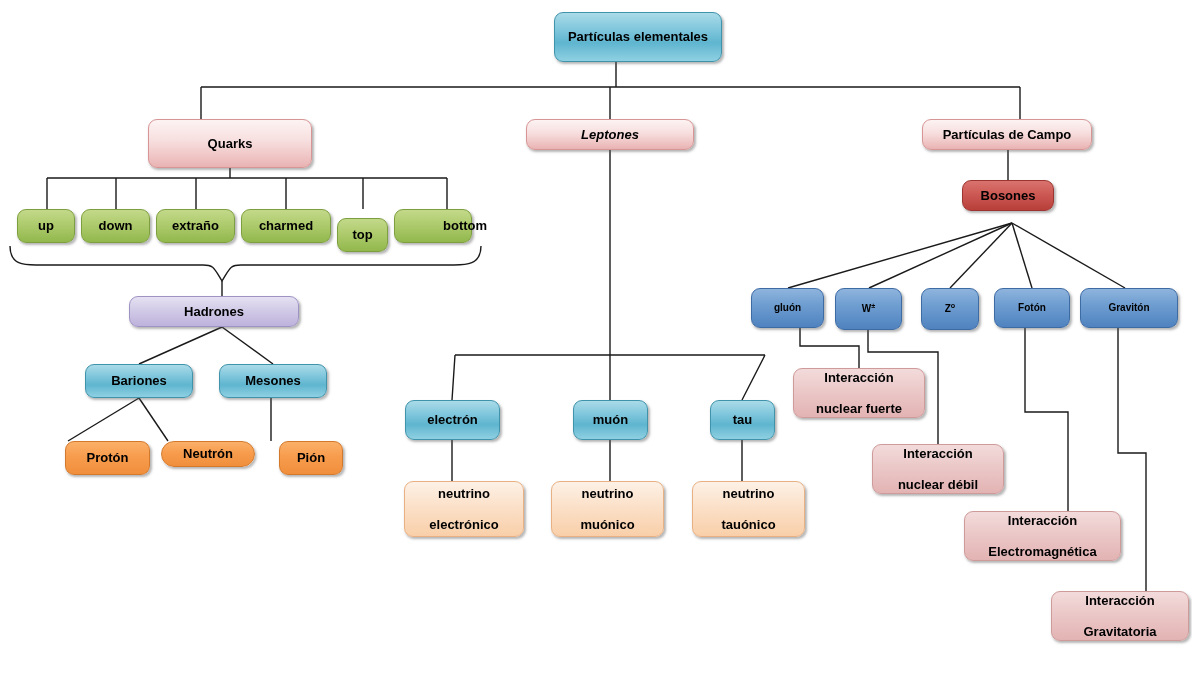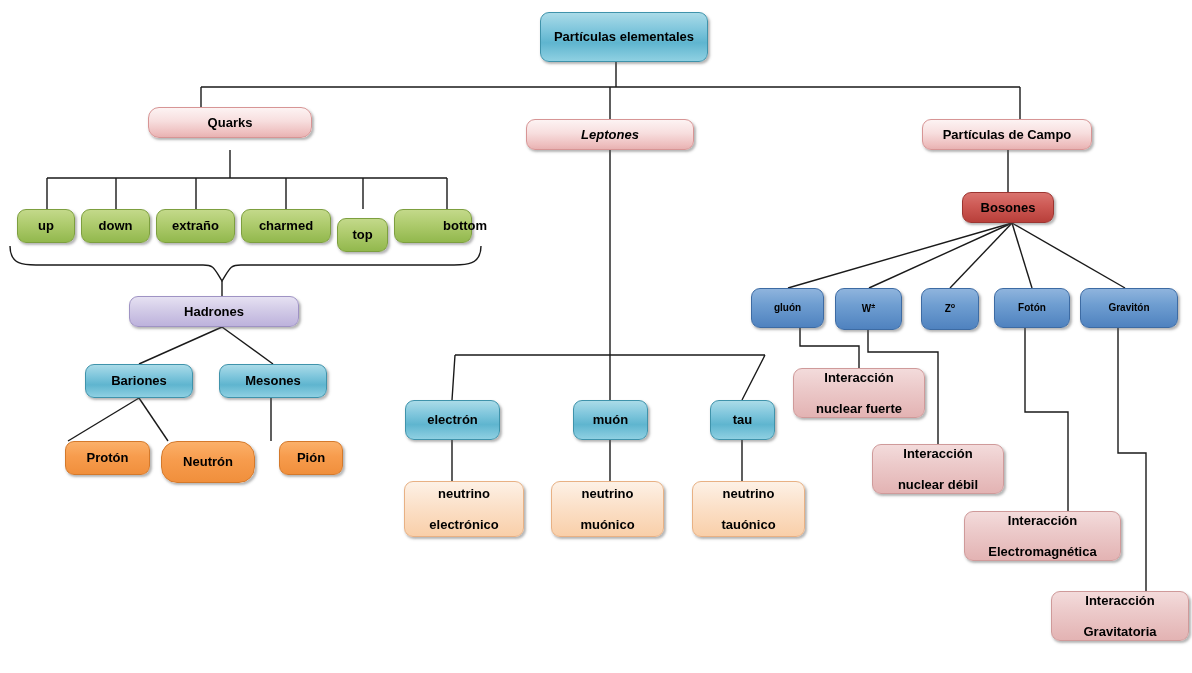--- a/index.html
+++ b/index.html
@@ -80,25 +80,25 @@
       <path d="M222,327 L273,364"></path>
       <path d="M139,398 L68,441"></path>
       <path d="M139,398 L168,441"></path>
       <path d="M271,398 L271,441"></path>
 
       <path d="M10,246 C10,266 26,265 38,265 L203,265 C214,265 214,268 222,281 C230,268 230,265 241,265 L452,265 C464,265 481,266 481,246"></path>
       <path d="M222,281 L222,296"></path>
     </g>
   </svg>
 
-  <div class="node n-teal" style="left:540px;top:12px;width:168px;height:50px;">
+  <div class="node n-teal" style="left:554px;top:12px;width:168px;height:50px;">
       <span>Partículas elementales</span>
     </div>
 
-  <div class="node n-pink" style="left:148px;top:107px;width:164px;height:31px;border-radius:11px;">
+  <div class="node n-pink" style="left:148px;top:119px;width:164px;height:49px;">
       <span>Quarks</span>
     </div>
   <div class="node n-pink" style="left:526px;top:119px;width:168px;height:31px;font-style:italic;">
       <span>Leptones</span>
     </div>
   <div class="node n-pink" style="left:922px;top:119px;width:170px;height:31px;">
       <span>Partículas de Campo</span>
     </div>
 
   <div class="node n-green" style="left:17px;top:209px;width:58px;height:34px;">
@@ -125,21 +125,21 @@
     </div>
   <div class="node n-teal" style="left:85px;top:364px;width:108px;height:34px;">
       <span>Bariones</span>
     </div>
   <div class="node n-teal" style="left:219px;top:364px;width:108px;height:34px;">
       <span>Mesones</span>
     </div>
   <div class="node n-orange" style="left:25px;top:441px;width:85px;height:34px;">
       <span>Protón</span>
     </div>
-  <div class="node n-orange" style="left:121px;top:441px;width:94px;height:42px;border-radius:16px;">
+  <div class="node n-orange" style="left:121px;top:441px;width:94px;height:26px;border-radius:16px;">
       <span>Neutrón</span>
     </div>
   <div class="node n-orange" style="left:239px;top:441px;width:64px;height:34px;">
       <span>Pión</span>
     </div>
 
   <div class="node n-teal" style="left:405px;top:400px;width:95px;height:40px;">
       <span>electrón</span>
     </div>
   <div class="node n-teal" style="left:573px;top:400px;width:75px;height:40px;">
@@ -152,21 +152,21 @@
   <div class="node n-peach" style="left:404px;top:481px;width:120px;height:56px;">
     <span><span>neutrino</span><br><span>electrónico</span></span>
   </div>
   <div class="node n-peach" style="left:551px;top:481px;width:113px;height:56px;">
     <span><span>neutrino</span><br><span>muónico</span></span>
   </div>
   <div class="node n-peach" style="left:692px;top:481px;width:113px;height:56px;">
     <span><span>neutrino</span><br><span>tauónico</span></span>
   </div>
 
-  <div class="node n-red" style="left:962px;top:192px;width:92px;height:31px;">
+  <div class="node n-red" style="left:962px;top:180px;width:92px;height:31px;">
       <span>Bosones</span>
     </div>
 
   <div class="node n-blue" style="left:751px;top:288px;width:73px;height:40px;">
       <span>gluón</span>
     </div>
   <div class="node n-blue" style="left:835px;top:288px;width:67px;height:42px;">
       <span>W<sup>±</sup></span>
     </div>
   <div class="node n-blue" style="left:921px;top:288px;width:58px;height:42px;">

